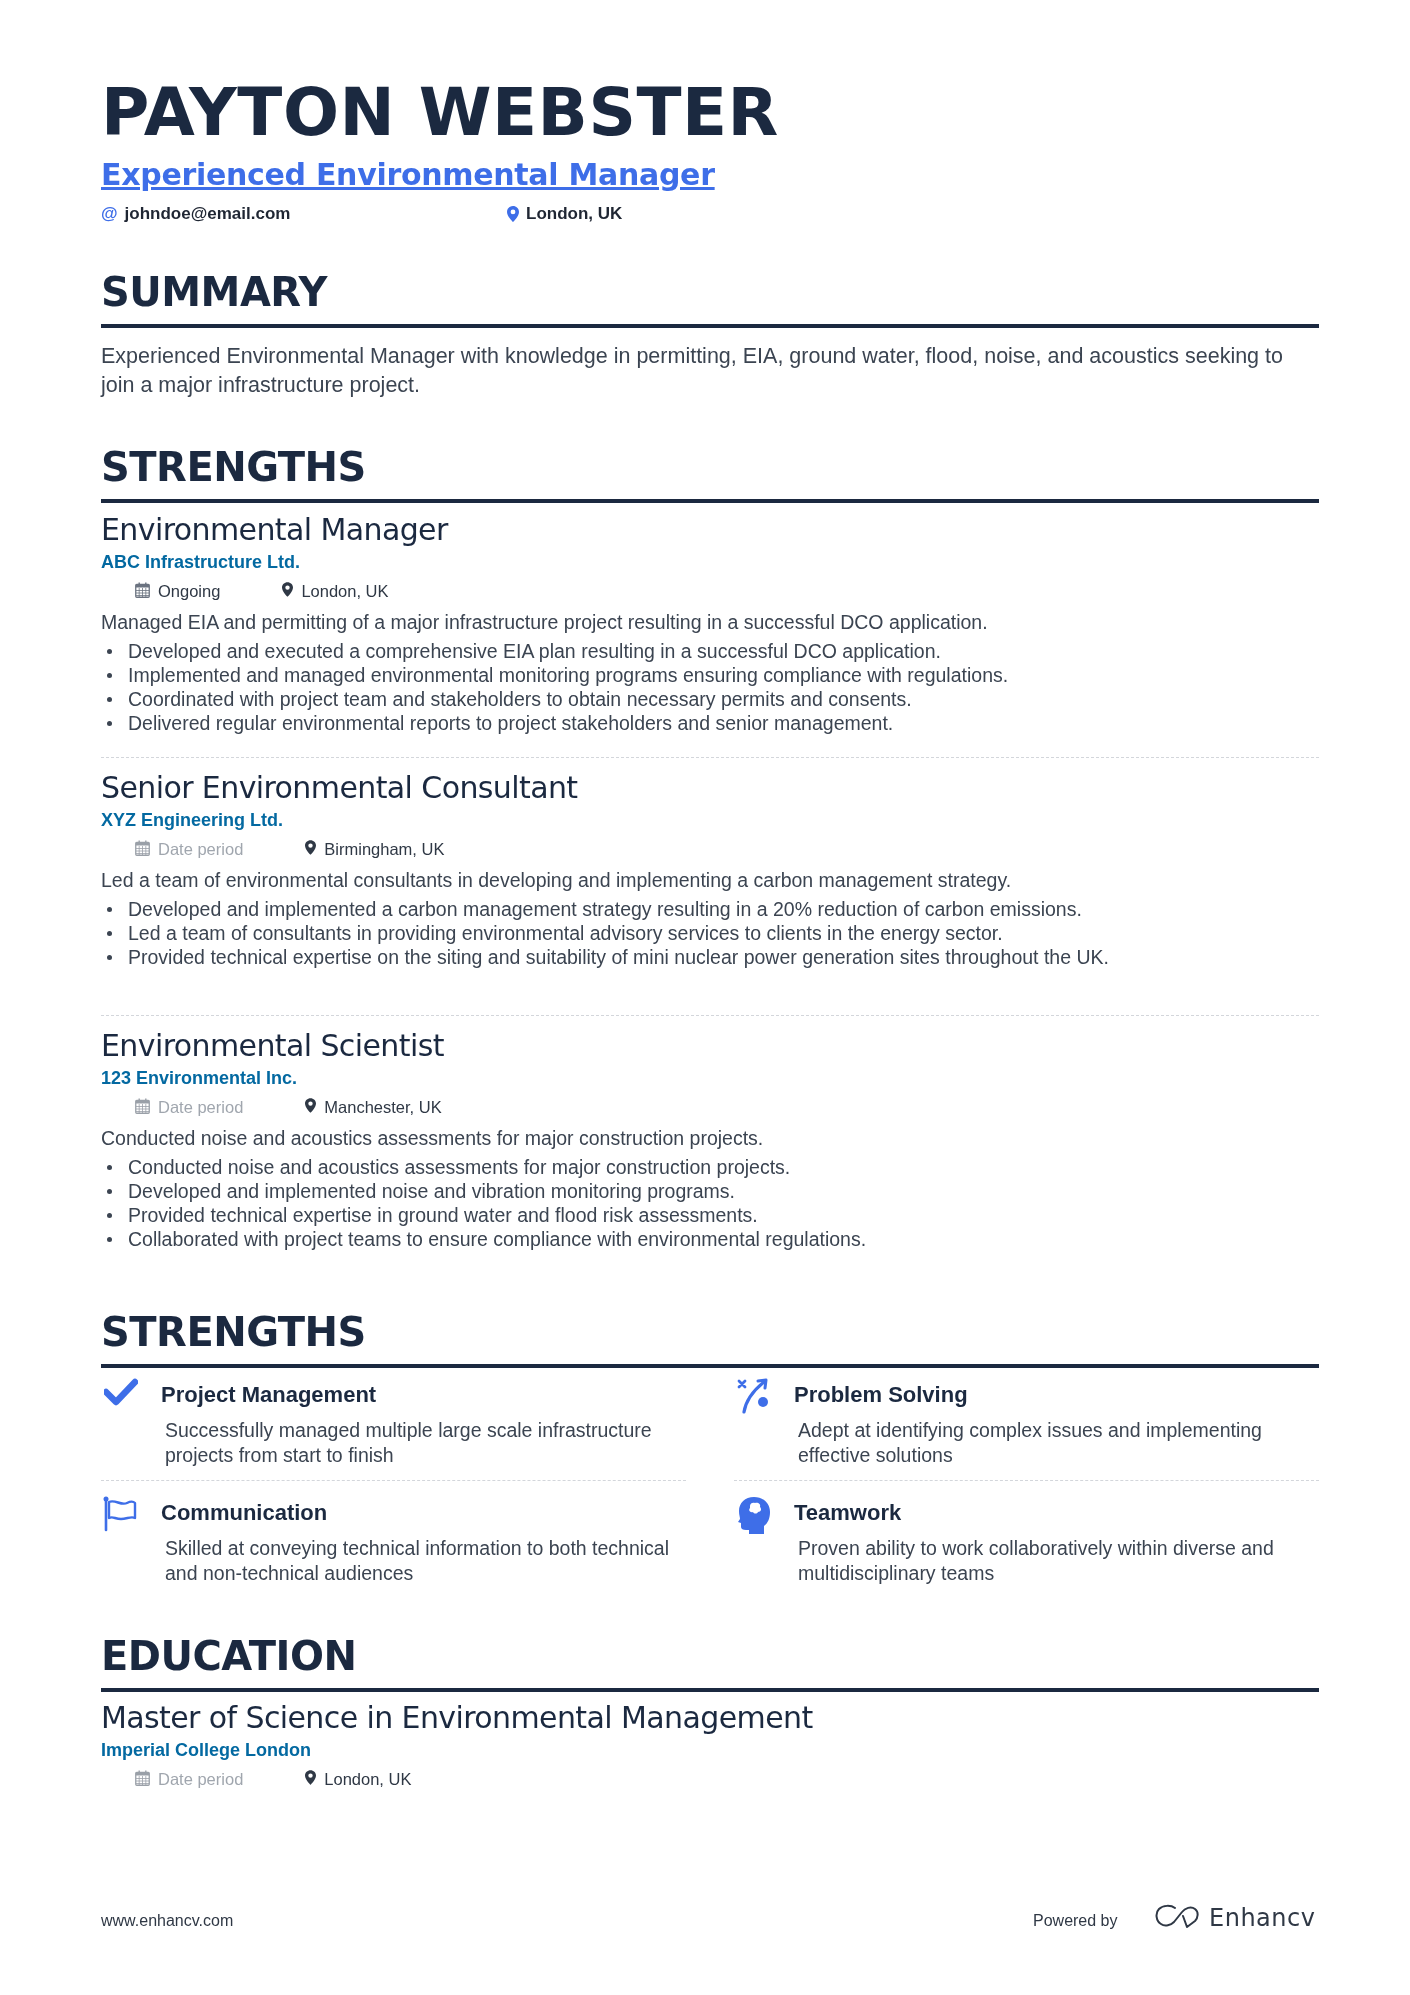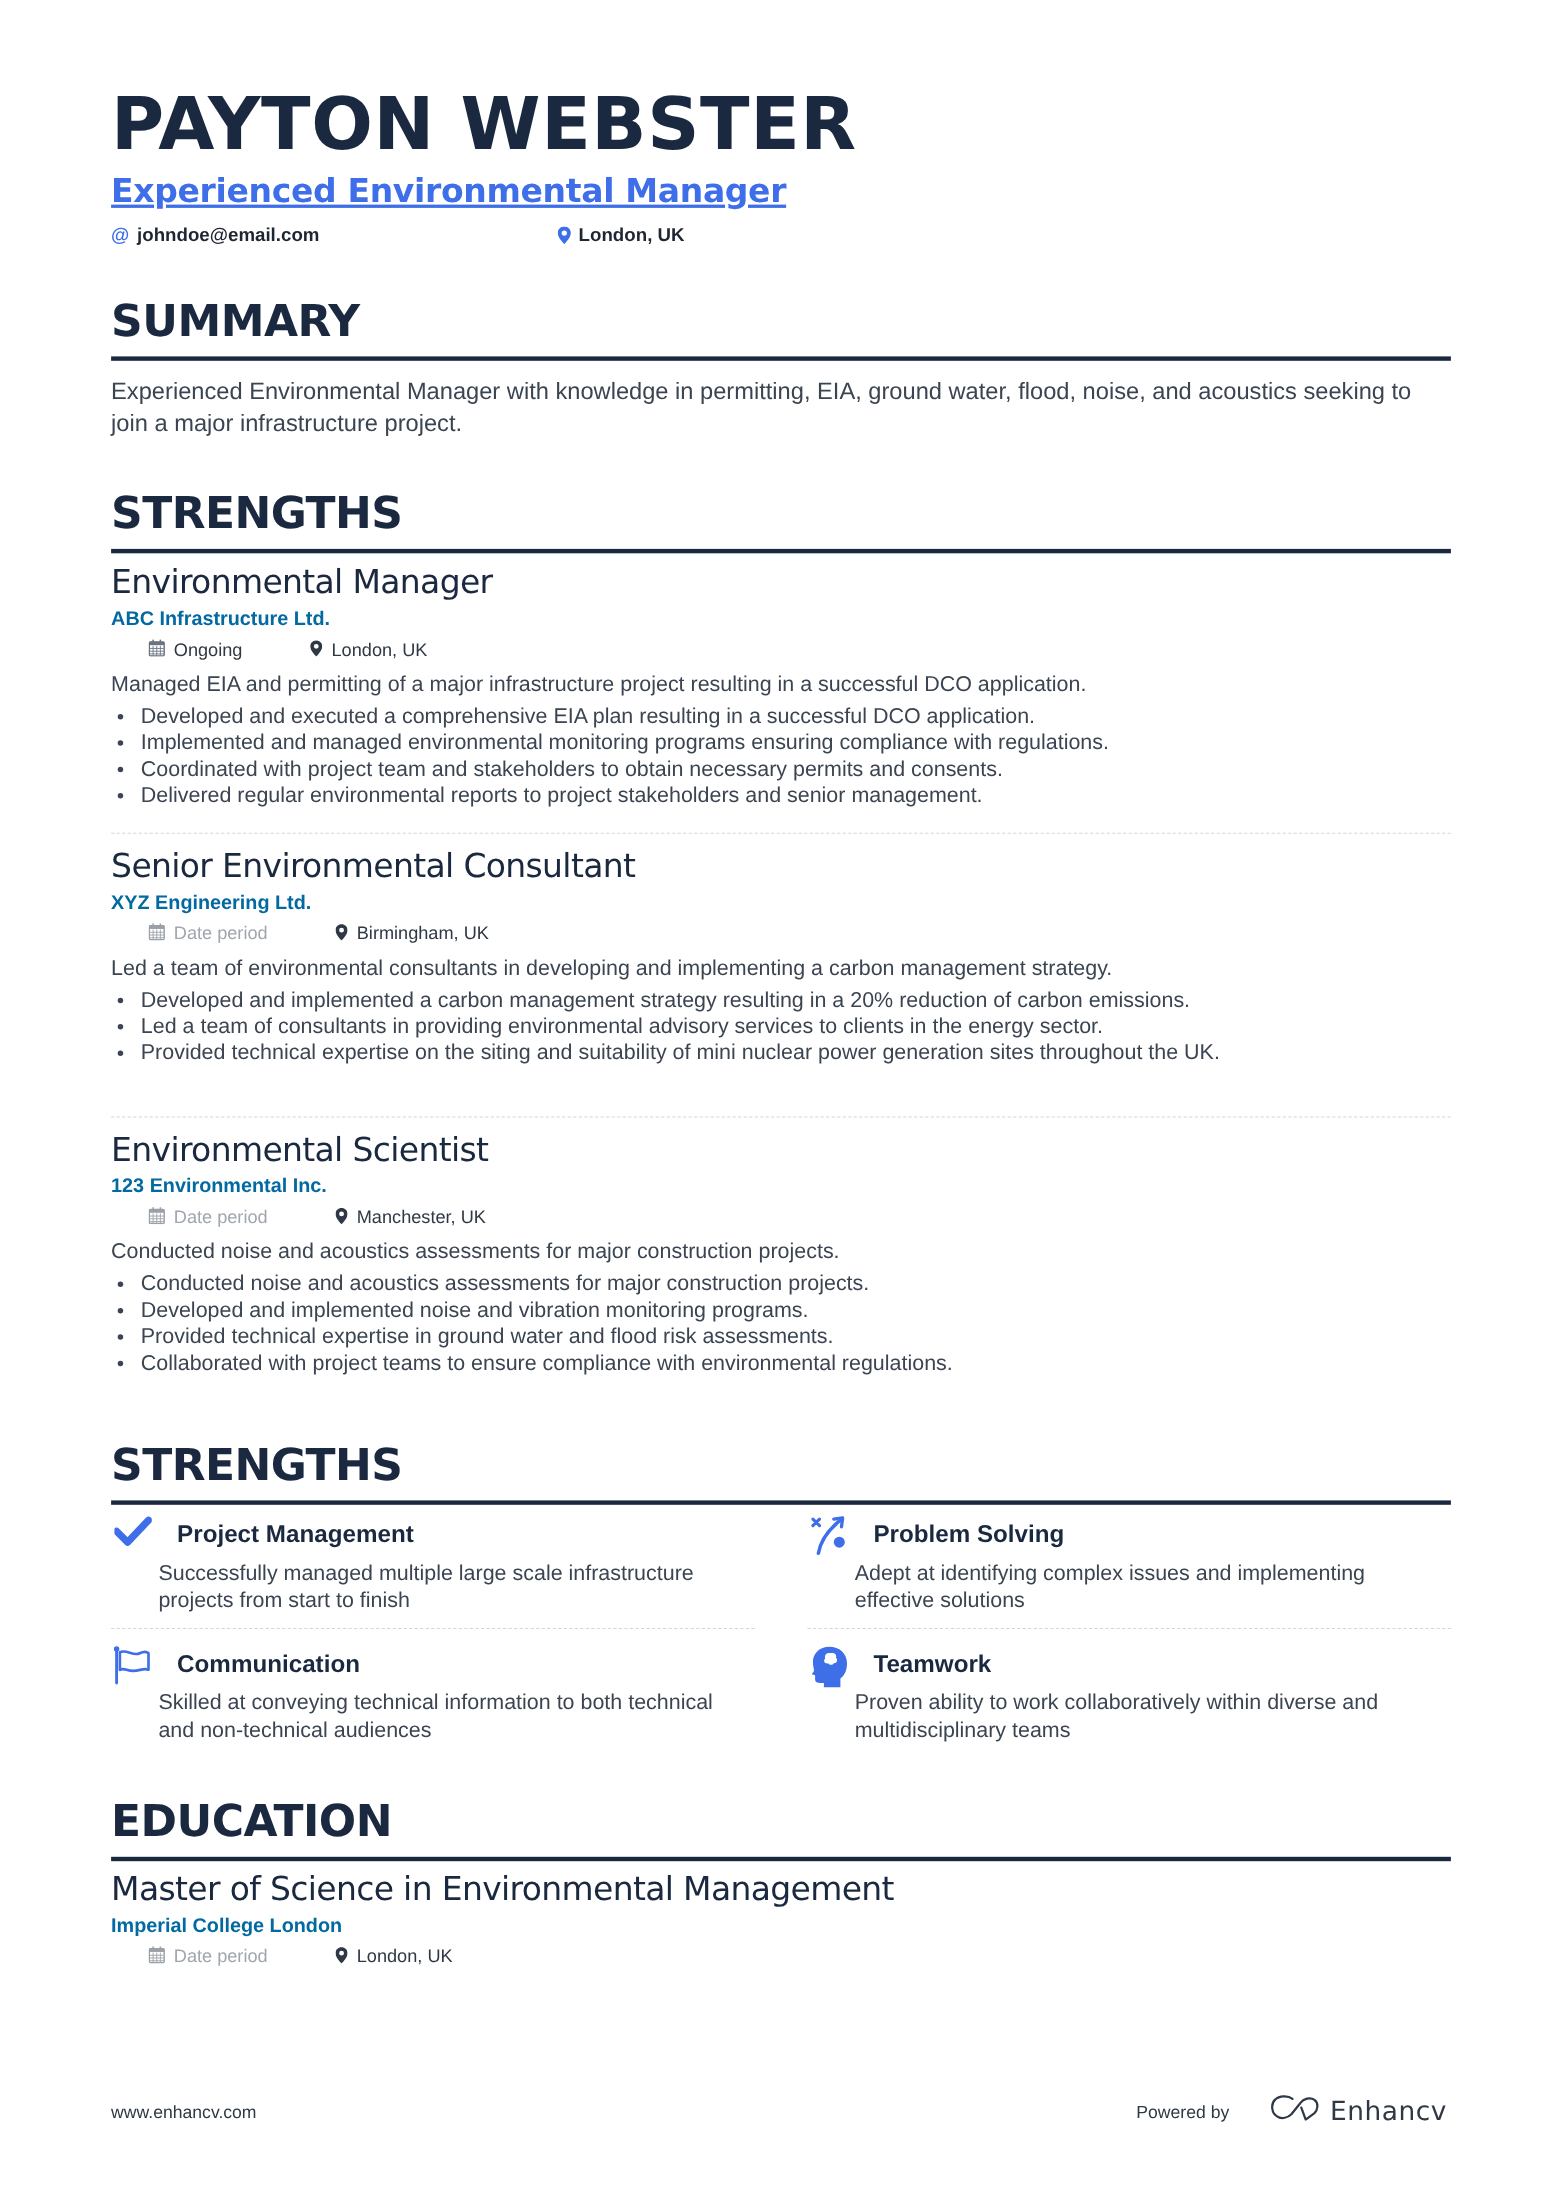--- a/index.html
+++ b/index.html
@@ -153,21 +153,21 @@
       position: absolute;
       left: 60px;
       top: 4px;
       font-size: 22px;
       font-weight: 700;
       color: #1b2940;
       line-height: 1.2;
     }
     .strength-desc {
       position: absolute;
-      left: 43px;
+      left: 64px;
       top: 40px;
       width: 525px;
       font-size: 19.5px;
       line-height: 24.5px;
       color: #3b4451;
     }
     .strength-sep {
       position: absolute;
       border-top: 1.5px dashed #d3d6db;
       width: 585px;

